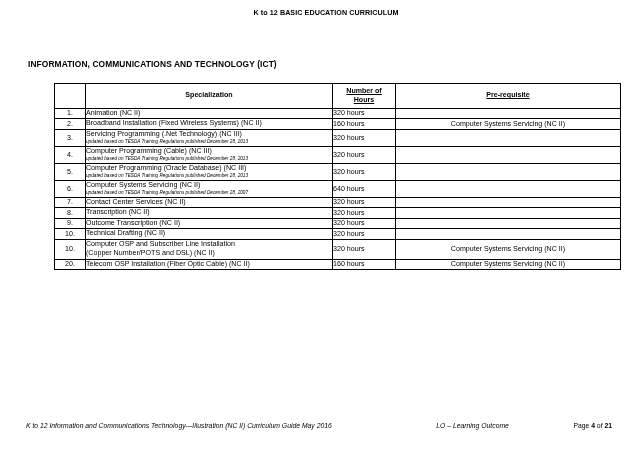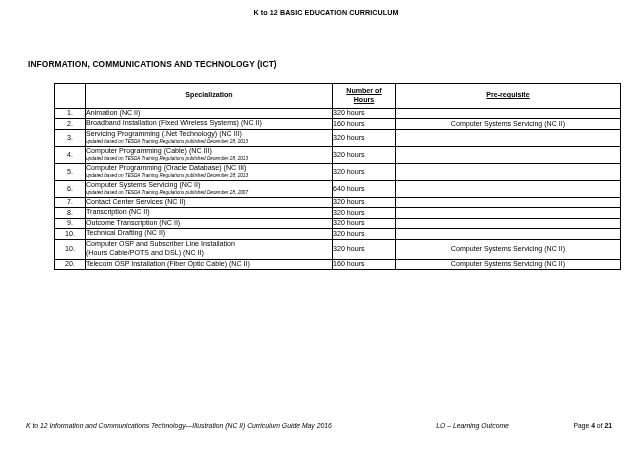--- a/index.html
+++ b/index.html
@@ -212,21 +212,21 @@
         <td class="spec">
           <span class="spec-line">Technical Drafting (NC II)</span>
         </td>
         <td class="hours">320 hours</td>
         <td class="prereq"></td>
       </tr>
       <tr>
         <td class="num">10.</td>
         <td class="spec">
           <span class="spec-line">Computer OSP and Subscriber Line Installation</span>
-          <span class="spec-line">(Hours Cable/POTS and DSL) (NC II)</span>
+          <span class="spec-line">(Copper Number/POTS and DSL) (NC II)</span>
         </td>
         <td class="hours">320 hours</td>
         <td class="prereq">Computer Systems Servicing (NC II)</td>
       </tr>
       <tr>
         <td class="num">20.</td>
         <td class="spec">
           <span class="spec-line">Telecom OSP Installation (Fiber Optic Cable) (NC II)</span>
         </td>
         <td class="hours">160 hours</td>

